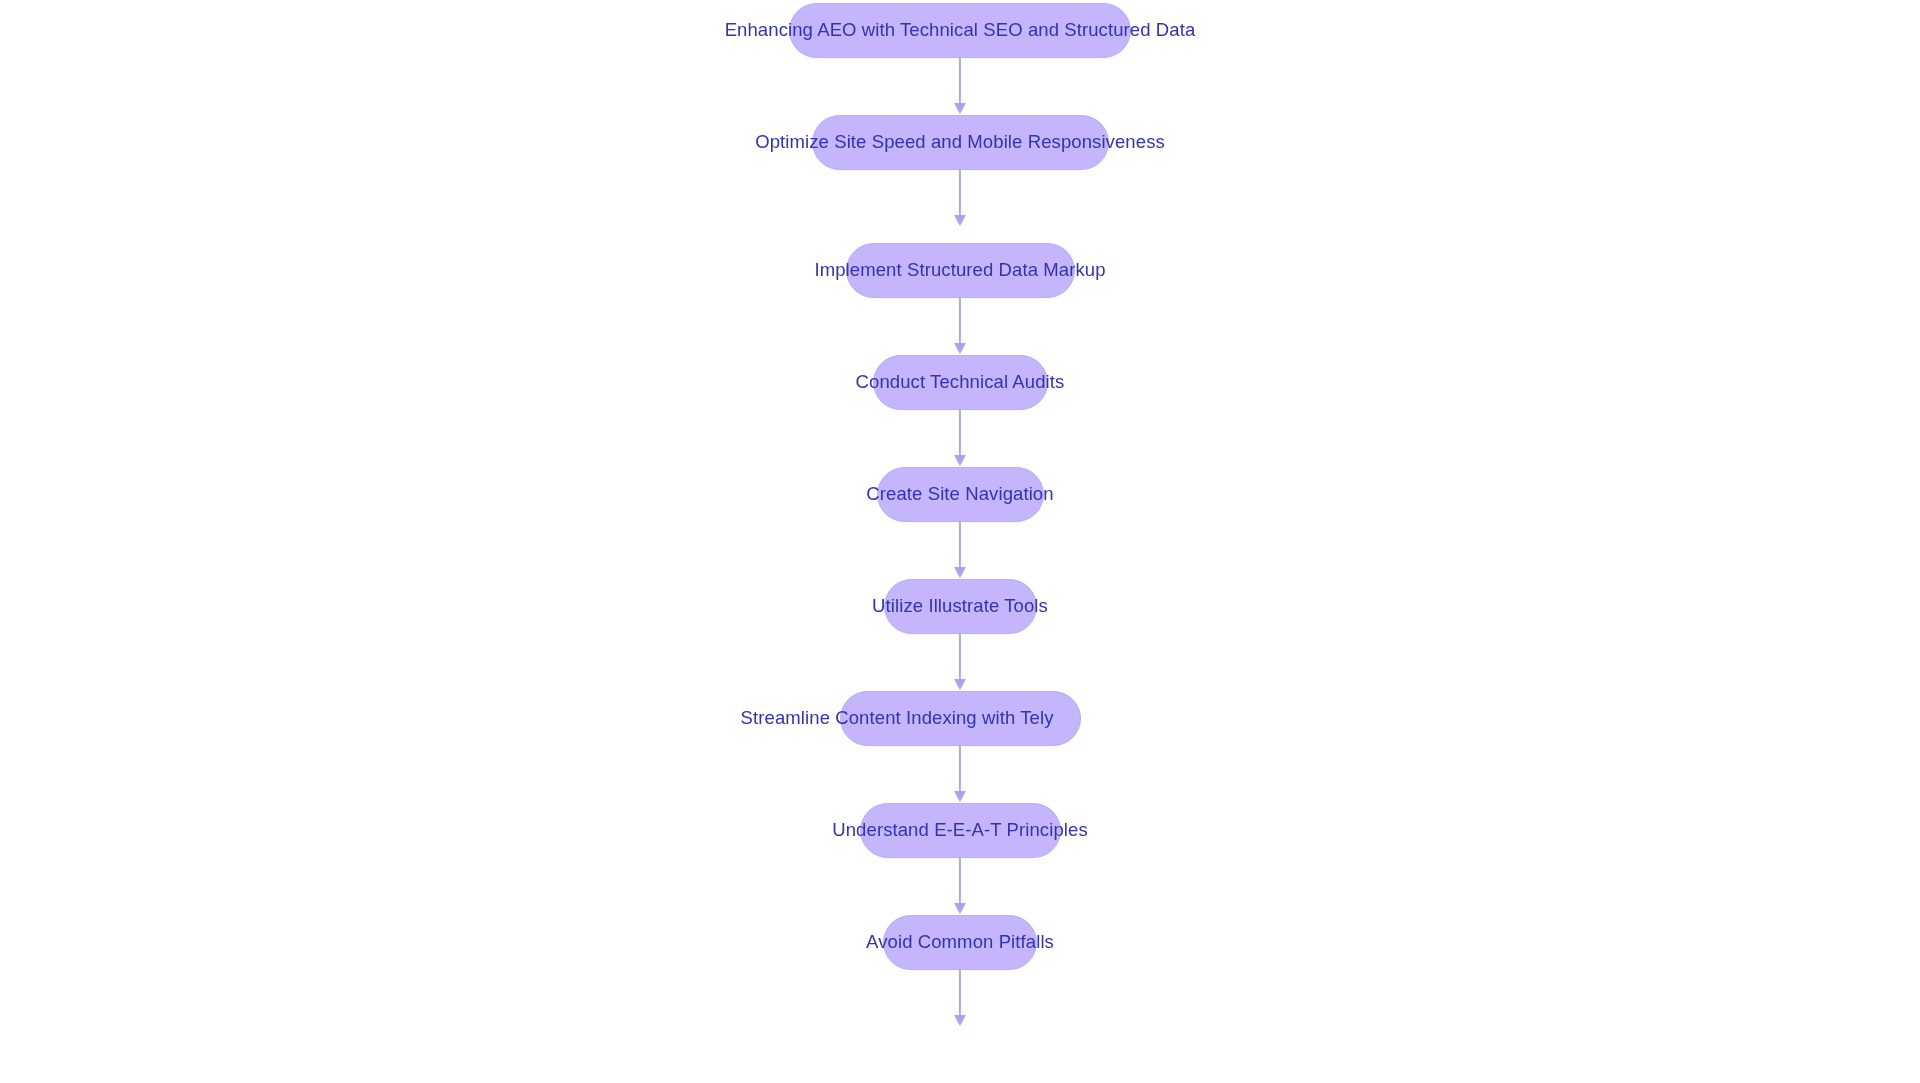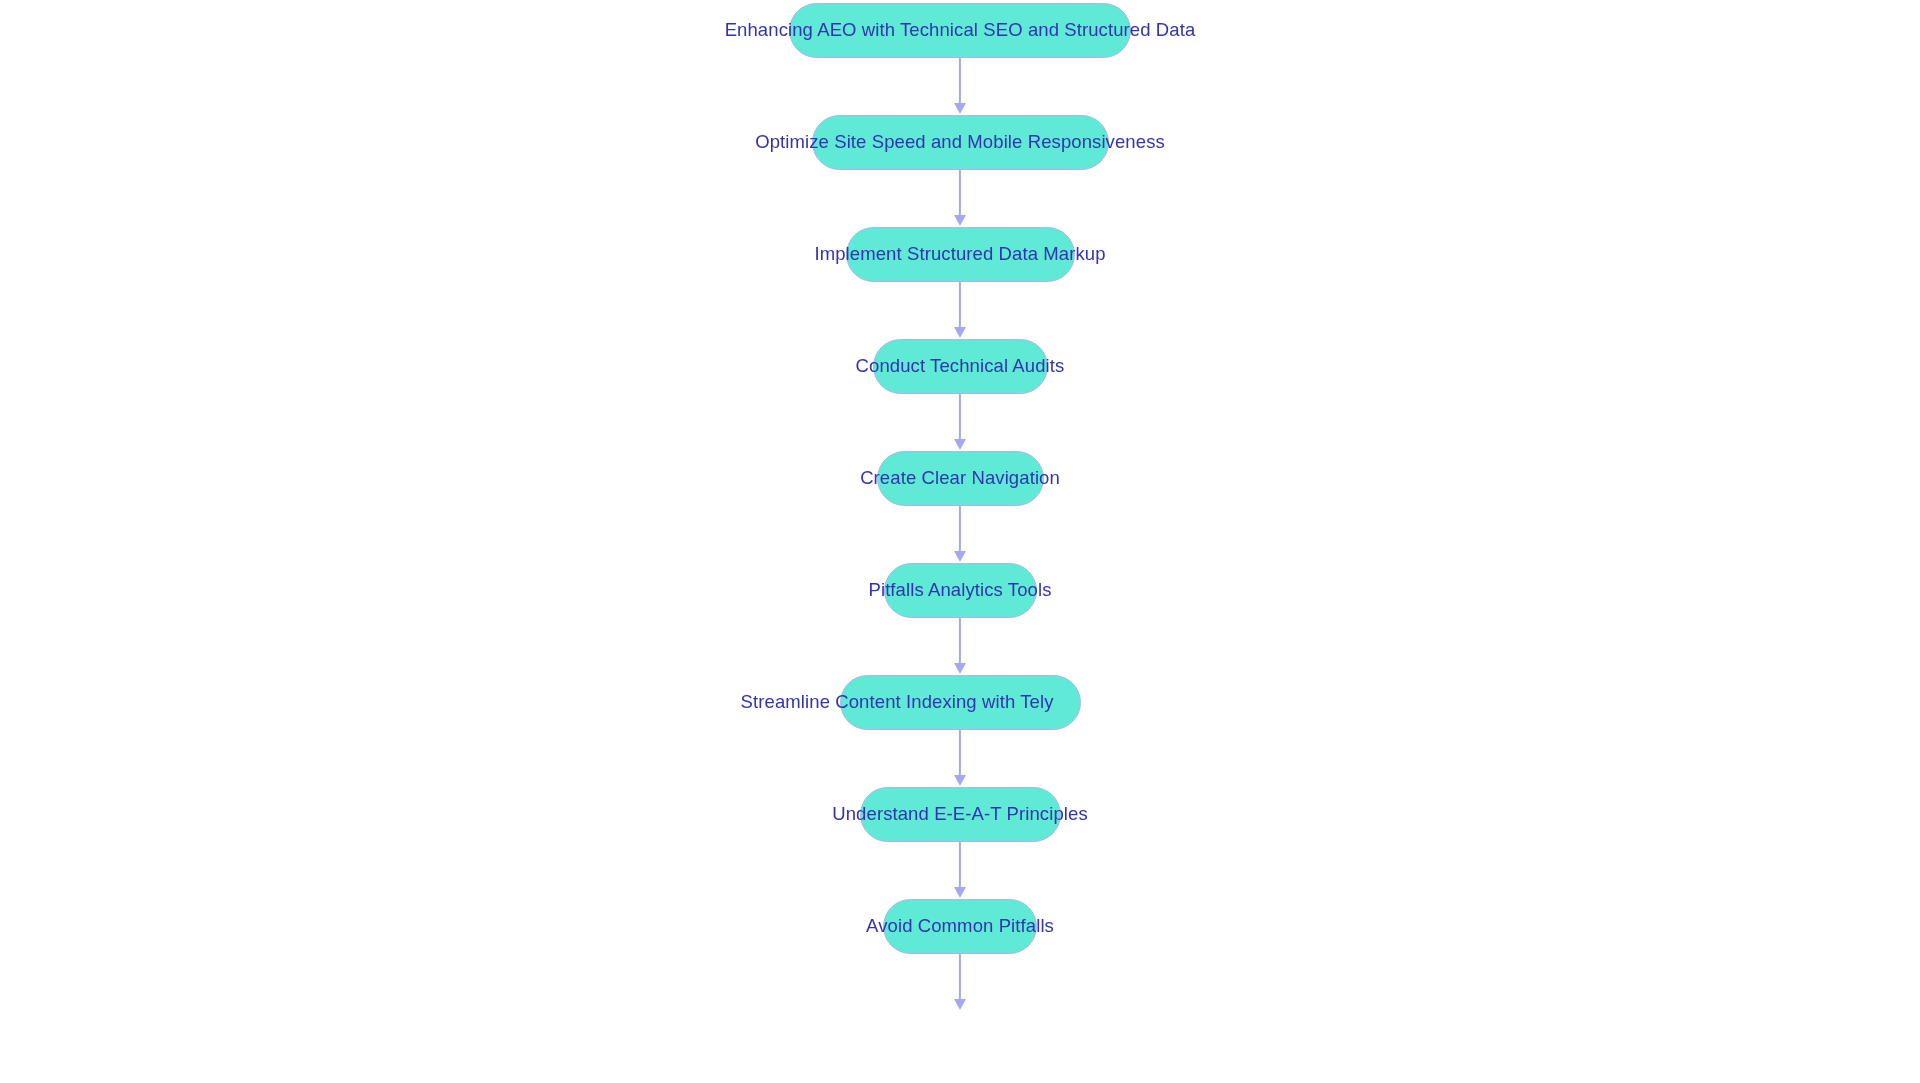--- a/index.html
+++ b/index.html
@@ -33,21 +33,21 @@
   }
 
   
   .flow-node {
     position: relative;
     box-sizing: border-box;
     height: 55px;
     display: flex;
     align-items: center;
     justify-content: center;
-    background: #5eead4;
+    background: #c4b5fd;
     border: 1px solid #b0b3f2;
     border-radius: 28px;
     padding: 0 26px;
     white-space: nowrap;
     flex: 0 0 auto;
   }
   .flow-node-label {
     color: #3333b2;
     font-size: 18.5px;
     line-height: 1;
@@ -100,43 +100,43 @@
         <div class="conn-line"></div>
         <div class="conn-head"></div>
       </div>
       <div class="flow-node" style="width: 297px; text-align: center;">
         <span class="flow-node-label">Optimize Site Speed and Mobile Responsiveness</span>
       </div>
       <div class="flow-connector">
         <div class="conn-line"></div>
         <div class="conn-head"></div>
       </div>
-      <div class="flow-node" style="width: 229px;">
+      <div class="flow-node" style="width: 229px; margin-top: 16px;">
         <span class="flow-node-label">Implement Structured Data Markup</span>
       </div>
       <div class="flow-connector">
         <div class="conn-line"></div>
         <div class="conn-head"></div>
       </div>
       <div class="flow-node" style="width: 175px; align-items: center;">
         <span class="flow-node-label">Conduct Technical Audits</span>
       </div>
       <div class="flow-connector">
         <div class="conn-line"></div>
         <div class="conn-head"></div>
       </div>
       <div class="flow-node" style="width: 167px;">
-        <span class="flow-node-label">Create Clear Navigation</span>
+        <span class="flow-node-label">Create Site Navigation</span>
       </div>
       <div class="flow-connector">
         <div class="conn-line"></div>
         <div class="conn-head"></div>
       </div>
       <div class="flow-node" style="width: 153px;">
-        <span class="flow-node-label">Pitfalls Analytics Tools</span>
+        <span class="flow-node-label">Utilize Illustrate Tools</span>
       </div>
       <div class="flow-connector">
         <div class="conn-line"></div>
         <div class="conn-head"></div>
       </div>
       <div class="flow-node" style="width: 241px; justify-content: flex-end;">
         <span class="flow-node-label">Streamline Content Indexing with Tely</span>
       </div>
       <div class="flow-connector">
         <div class="conn-line"></div>

